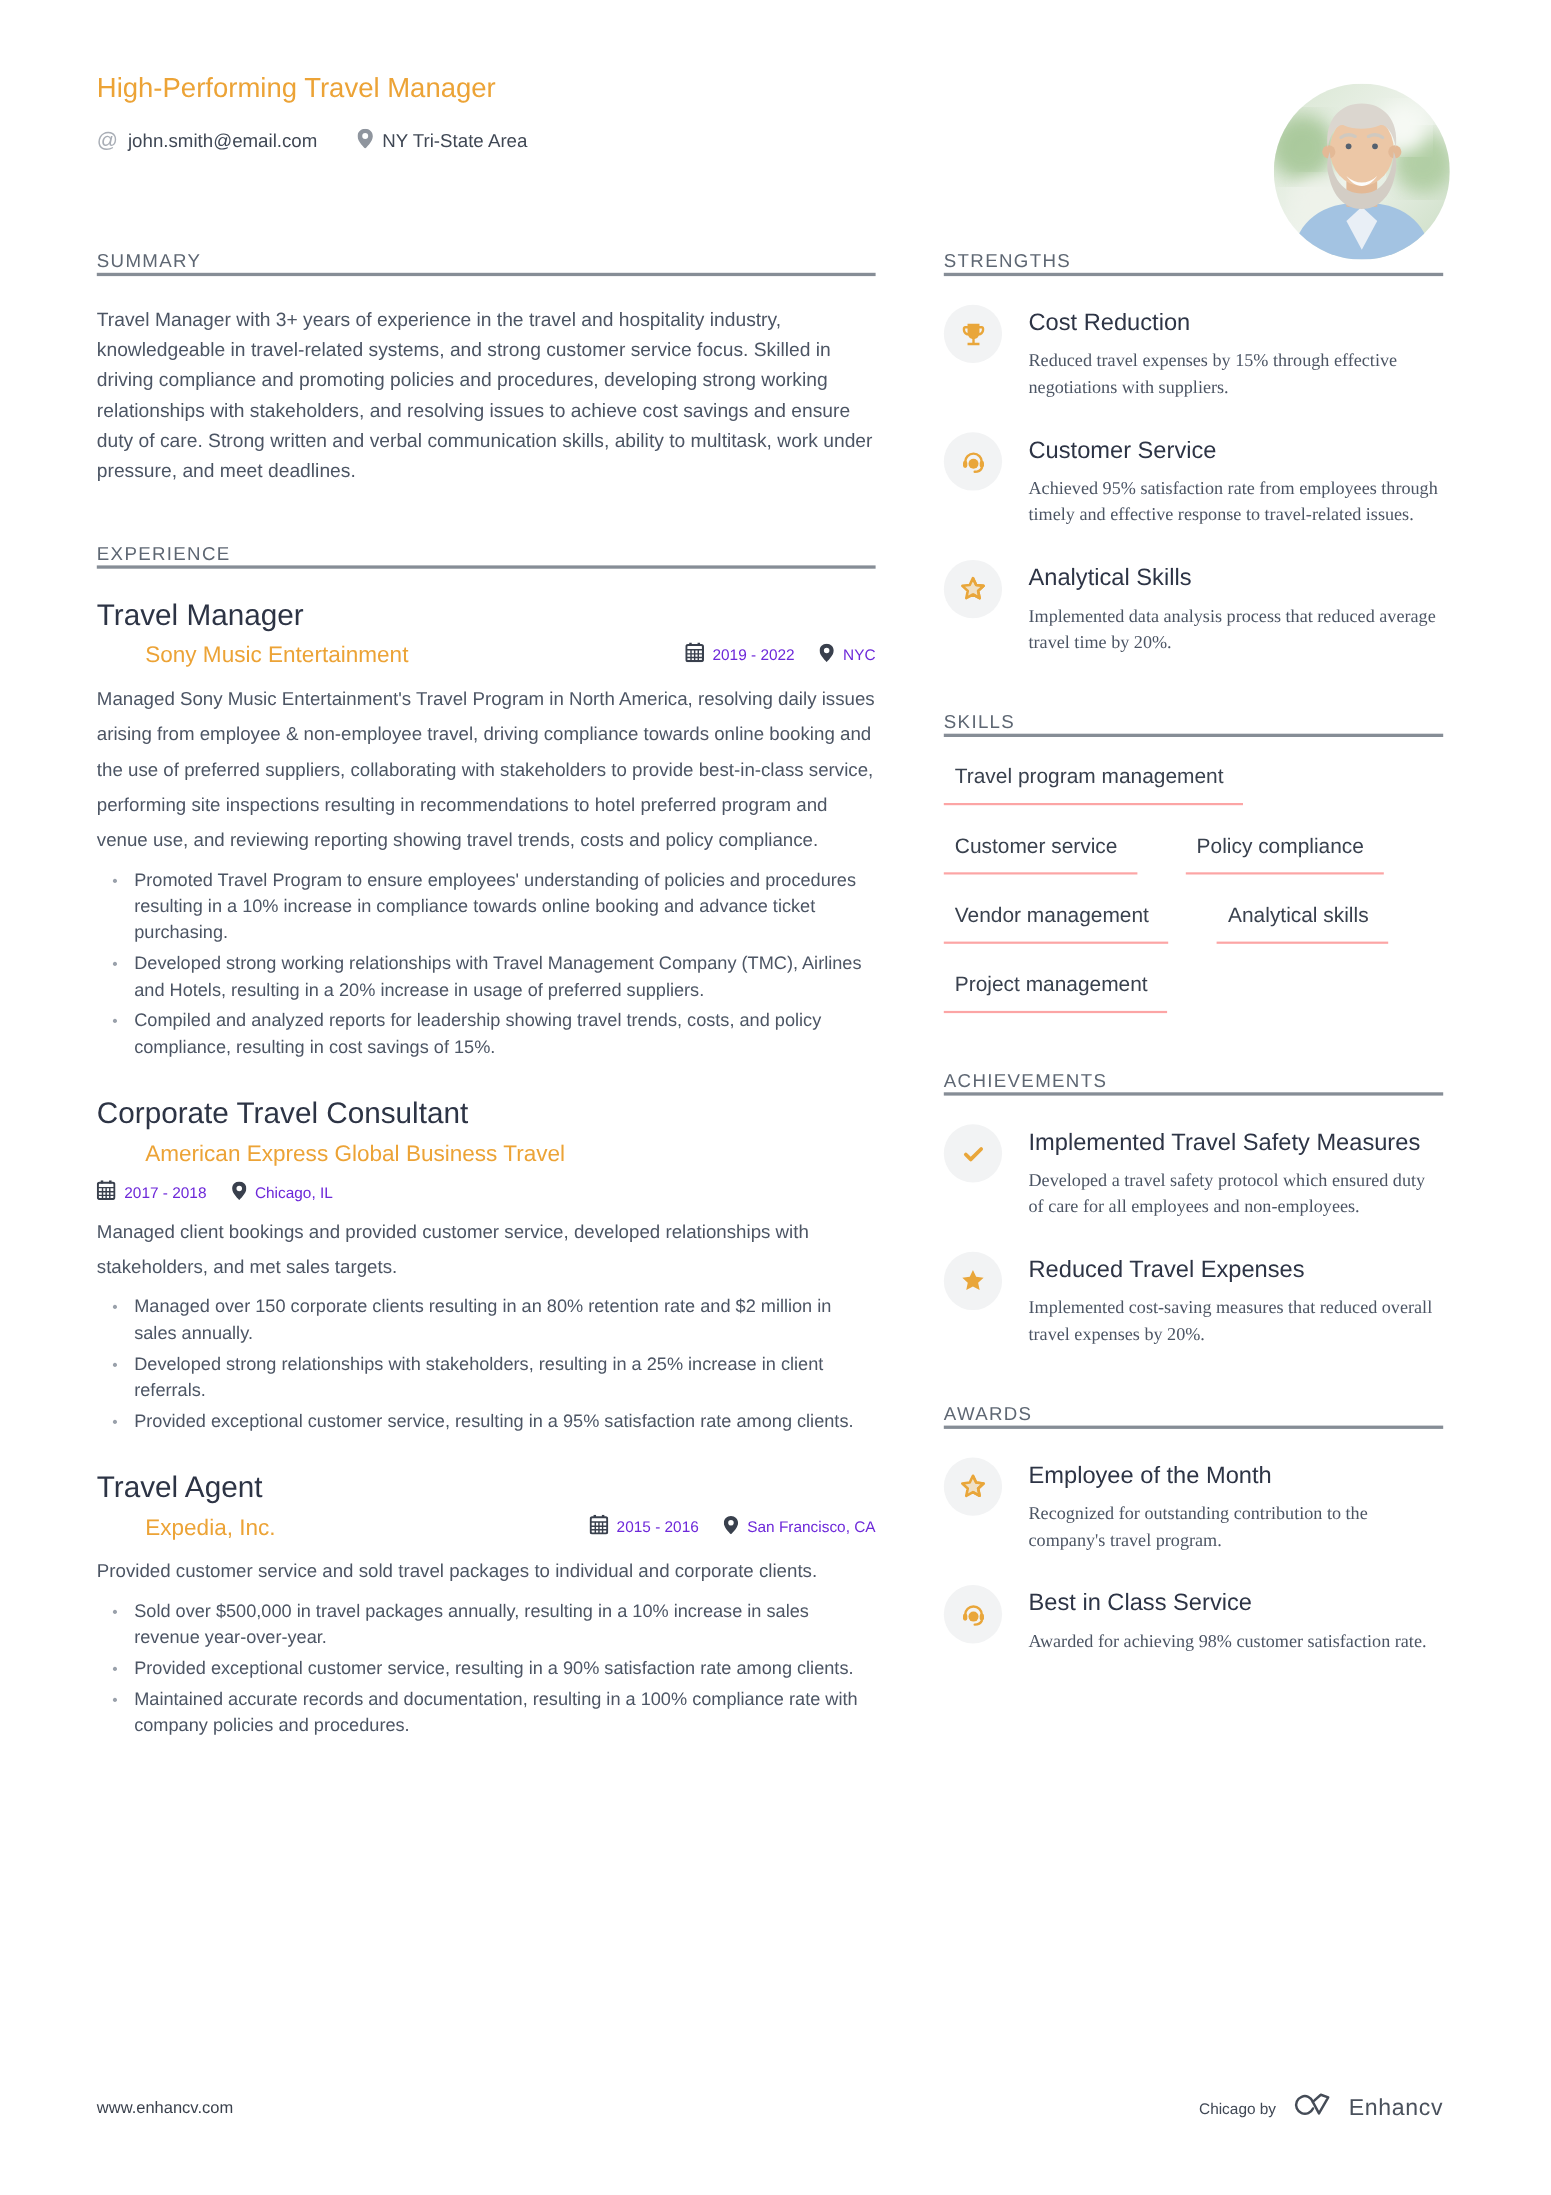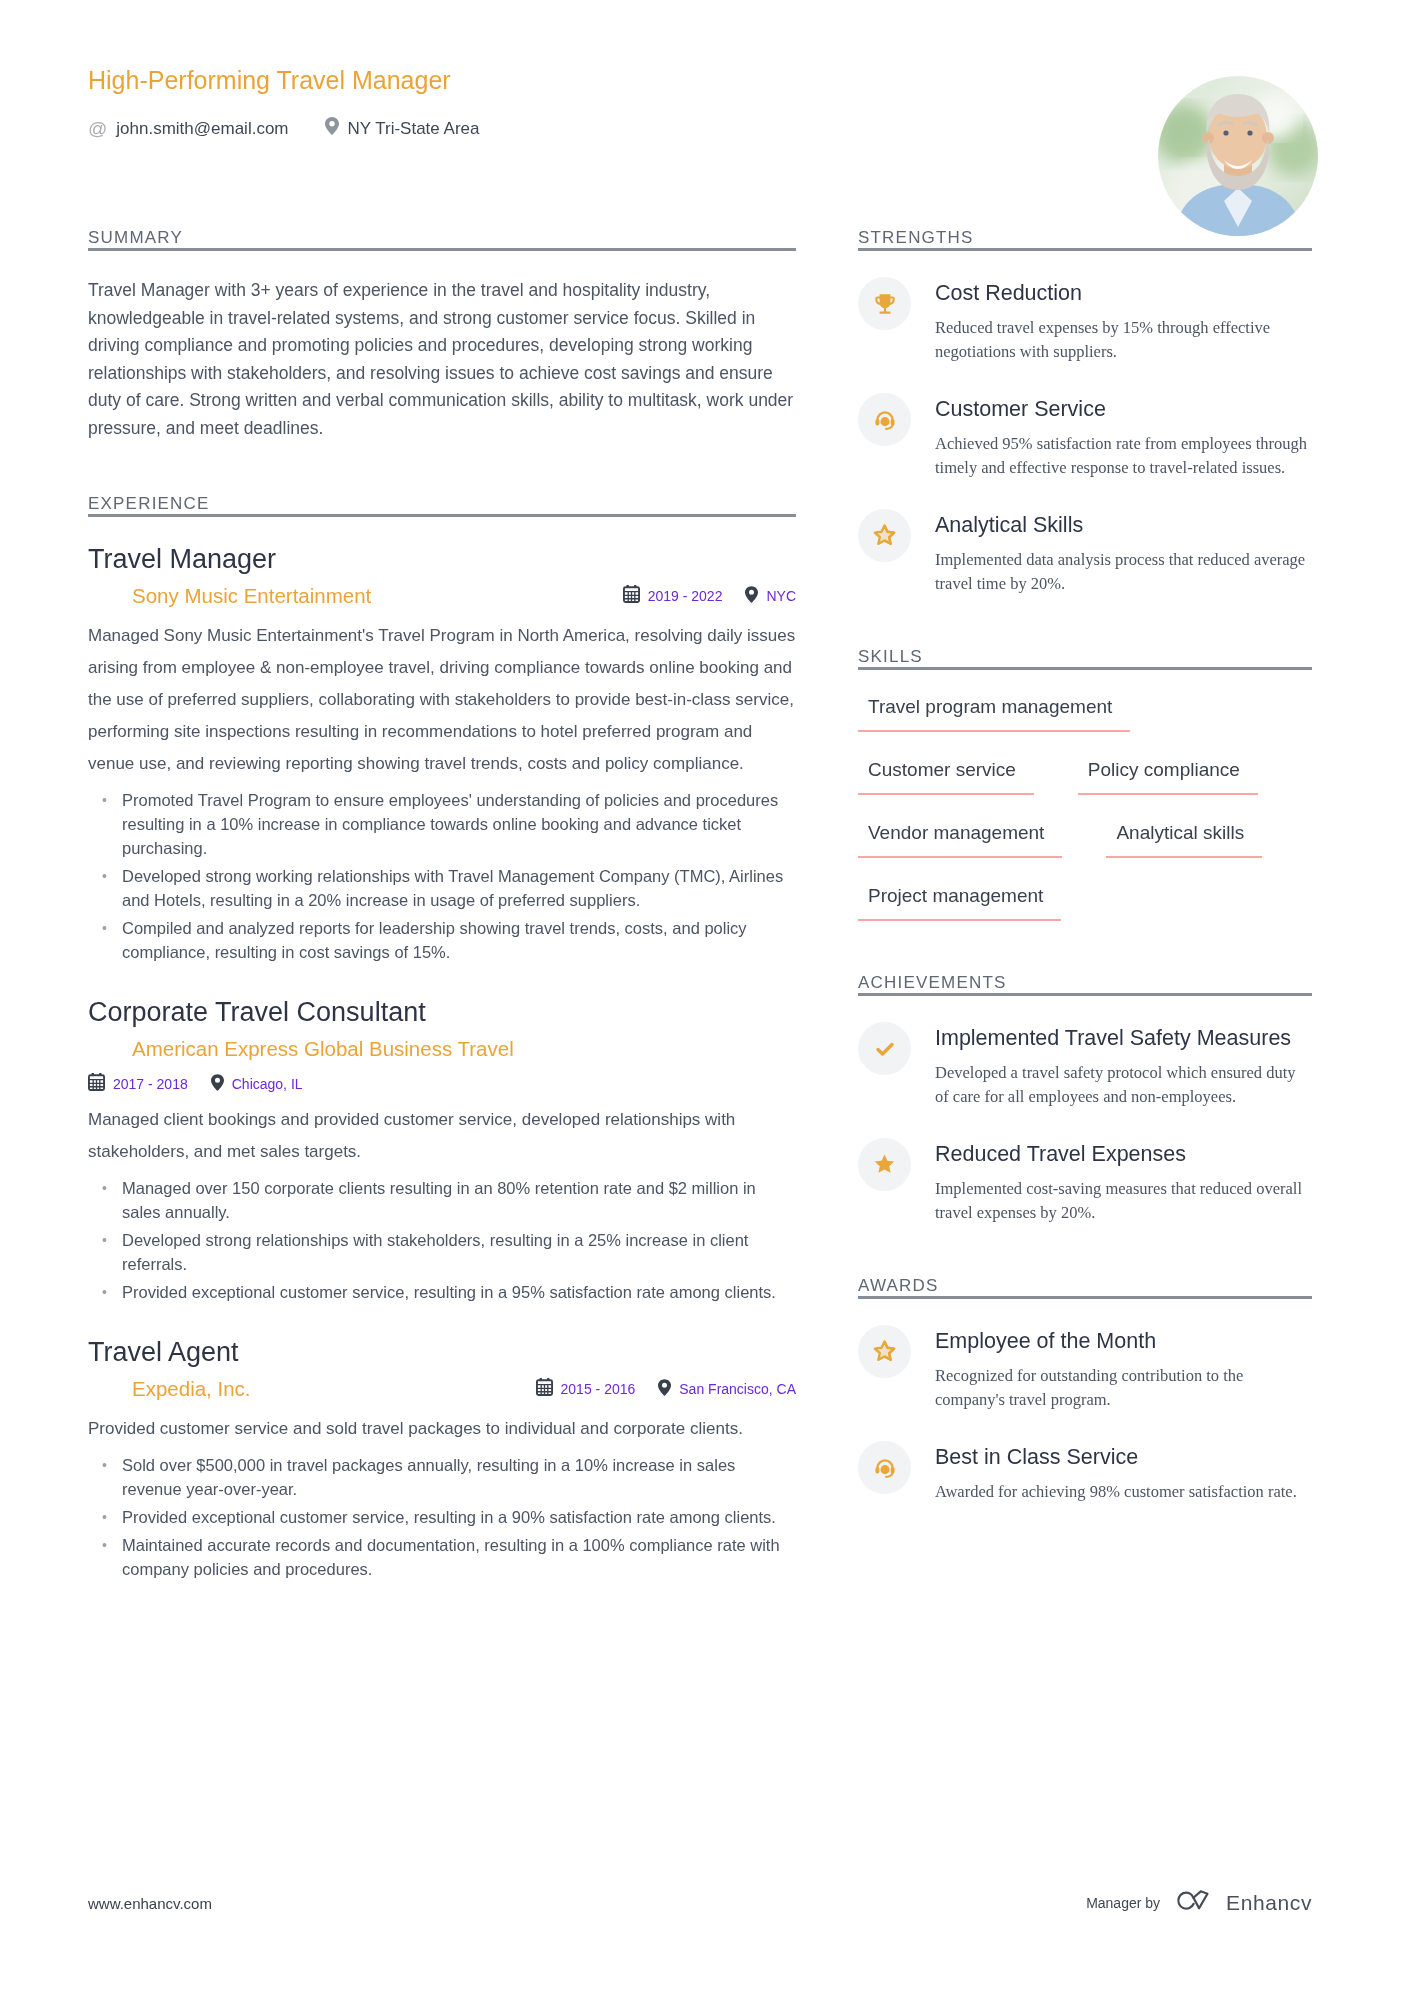--- a/index.html
+++ b/index.html
@@ -73,21 +73,21 @@
   
   .skill-row { margin-bottom: 27px; display: flex; gap: 44px; }
   .skill-row:last-child { margin-bottom: 0; }
   .skill {
     display: inline-block; font-size: 19px; color: #39414e;
     padding: 0 18px 12px 10px; border-bottom: 2px solid #fca5a5;
   }
 
   
   .footer {
-    position: absolute; left: 88px; right: 98px; bottom: 76px;
+    position: absolute; left: 88px; right: 98px; bottom: 62px;
     display: flex; justify-content: space-between; align-items: center;
   }
   .site { font-size: 15px; color: #3a414d; }
   .powered { display: flex; align-items: center; gap: 12px; color: #4a515c; }
   .powered-label { font-size: 14px; color: #3f4754; }
   .brand { font-size: 21px; letter-spacing: 0.6px; color: #4a515c; }
 </style>
 </head>
 <body>
 
@@ -371,21 +371,21 @@
           </div>
         </section>
 
       </div>
     </div>
   </div>
 
   <div class="footer">
     <span class="site">www.enhancv.com</span>
     <span class="powered">
-      <span class="powered-label">Manager by</span>
+      <span class="powered-label">Chicago by</span>
       <span>
         <svg width="42" height="28" viewBox="0 0 44 30" fill="none" stroke="#454c57" stroke-width="2.4" stroke-linejoin="round" stroke-linecap="round">
           <path d="M22.5 11.5C20.8 7 16 4.8 11.6 6.6 7.2 8.4 5.1 13.4 6.9 17.8c1.8 4.4 6.8 6.5 11.2 4.7 2.1-.9 3.7-2.5 4.6-4.5"></path>
           <path d="M22.5 11.5l6 11.3 9-15.6-7.2-2.6z"></path>
         </svg>
       </span>
       <span class="brand">Enhancv</span>
     </span>
   </div>
 </div>

